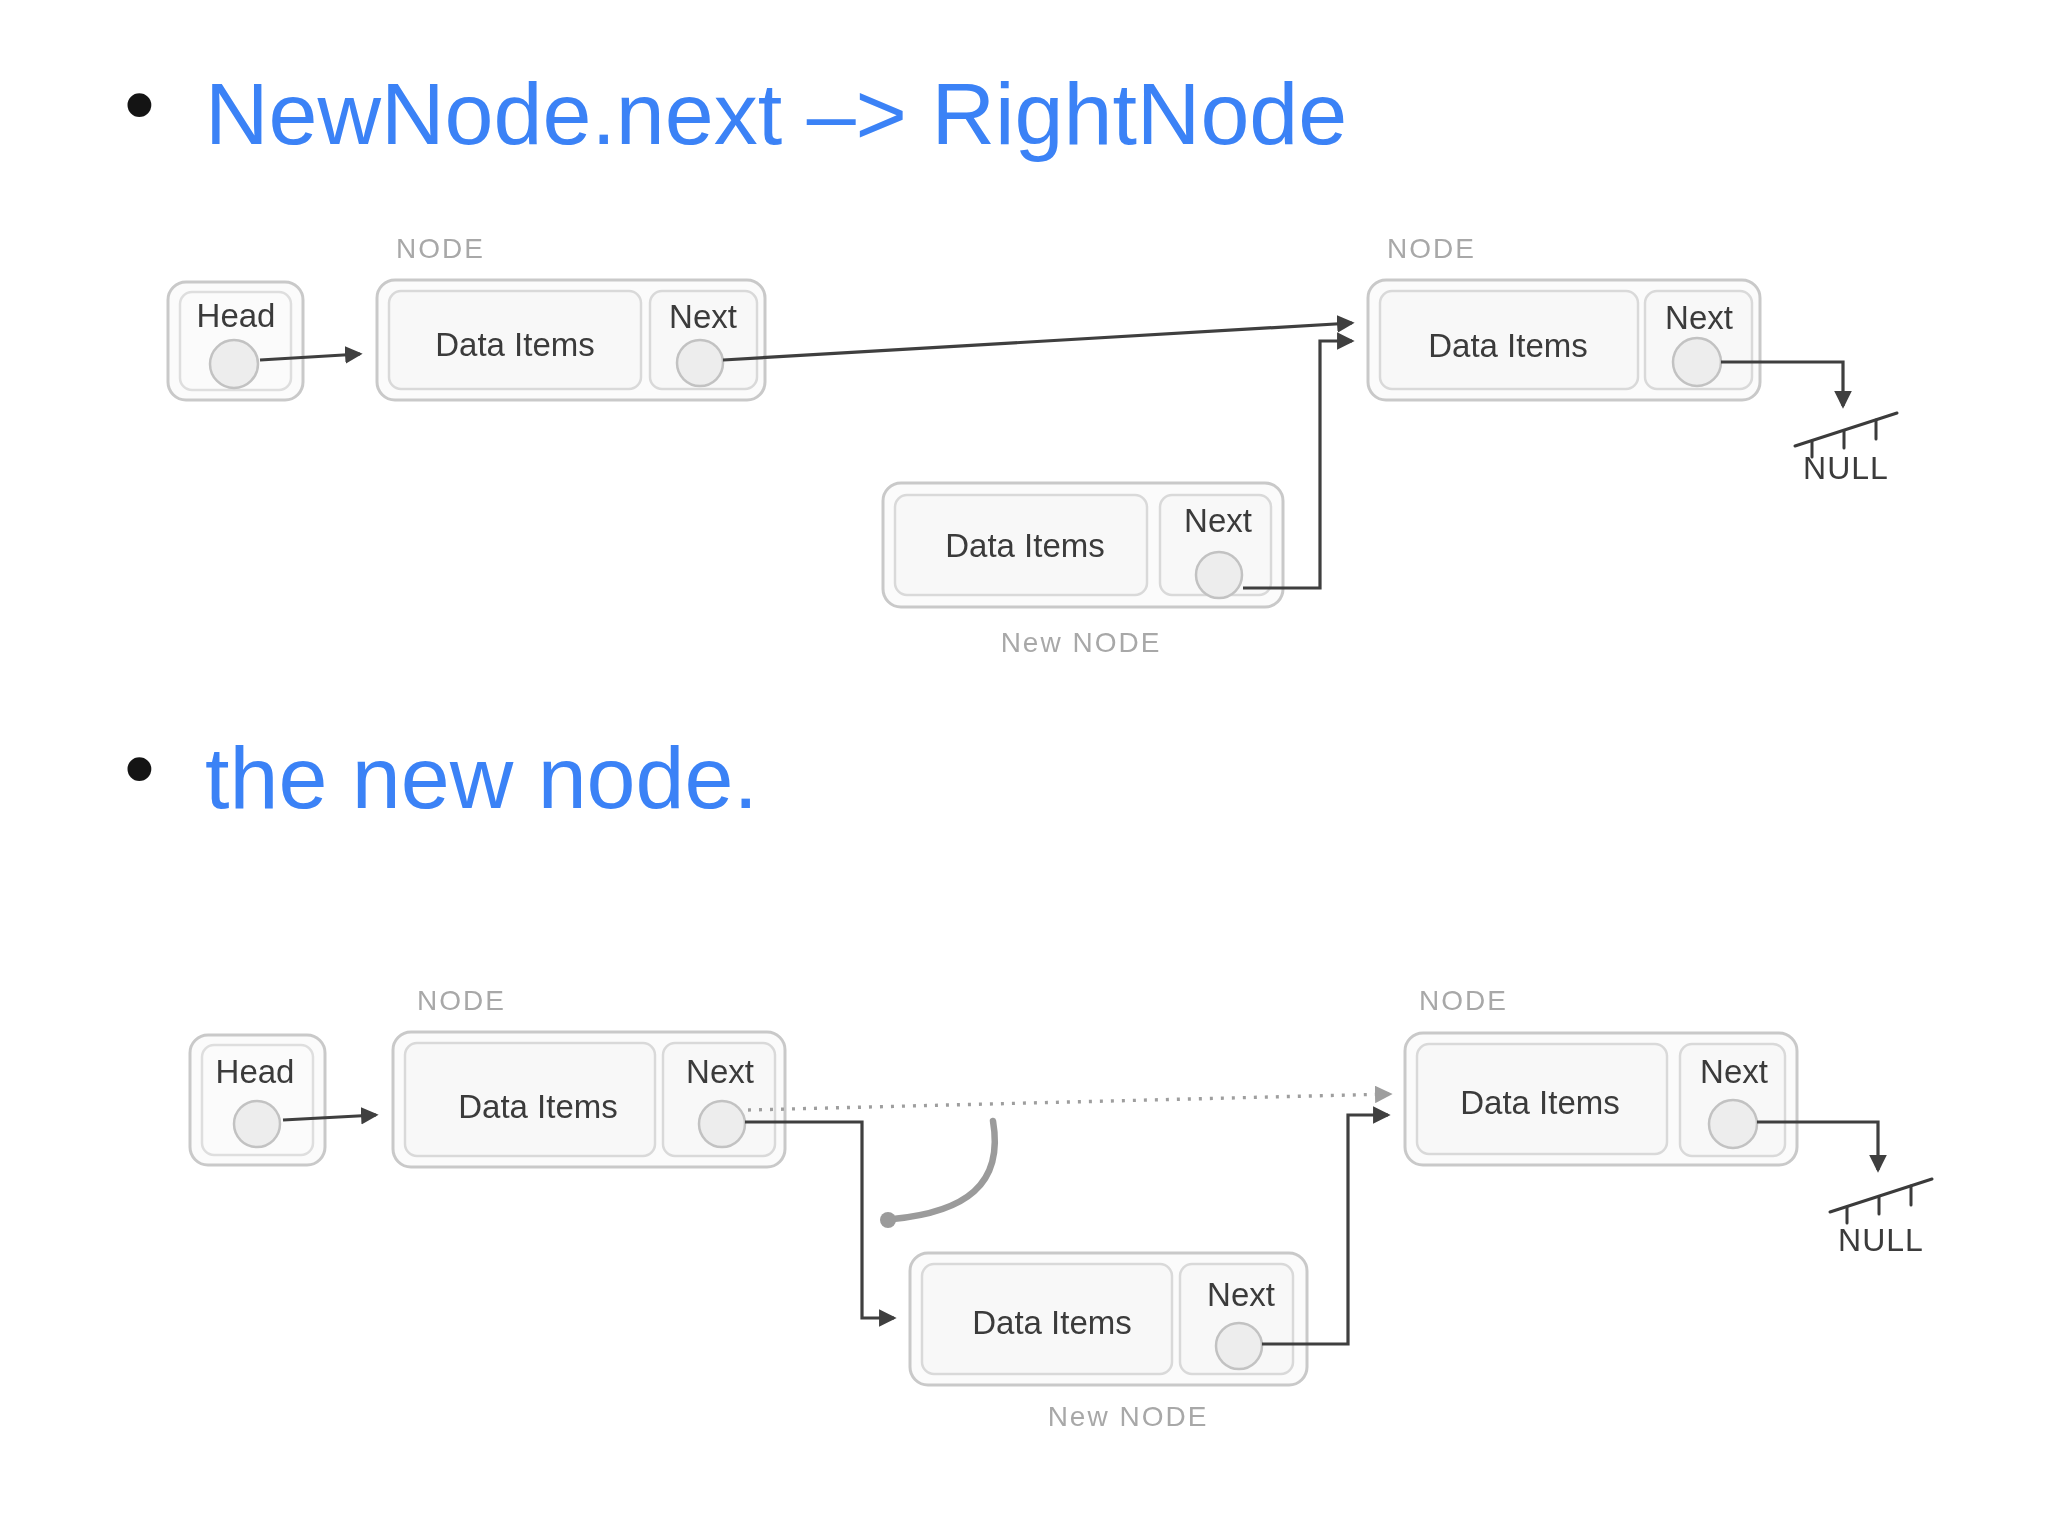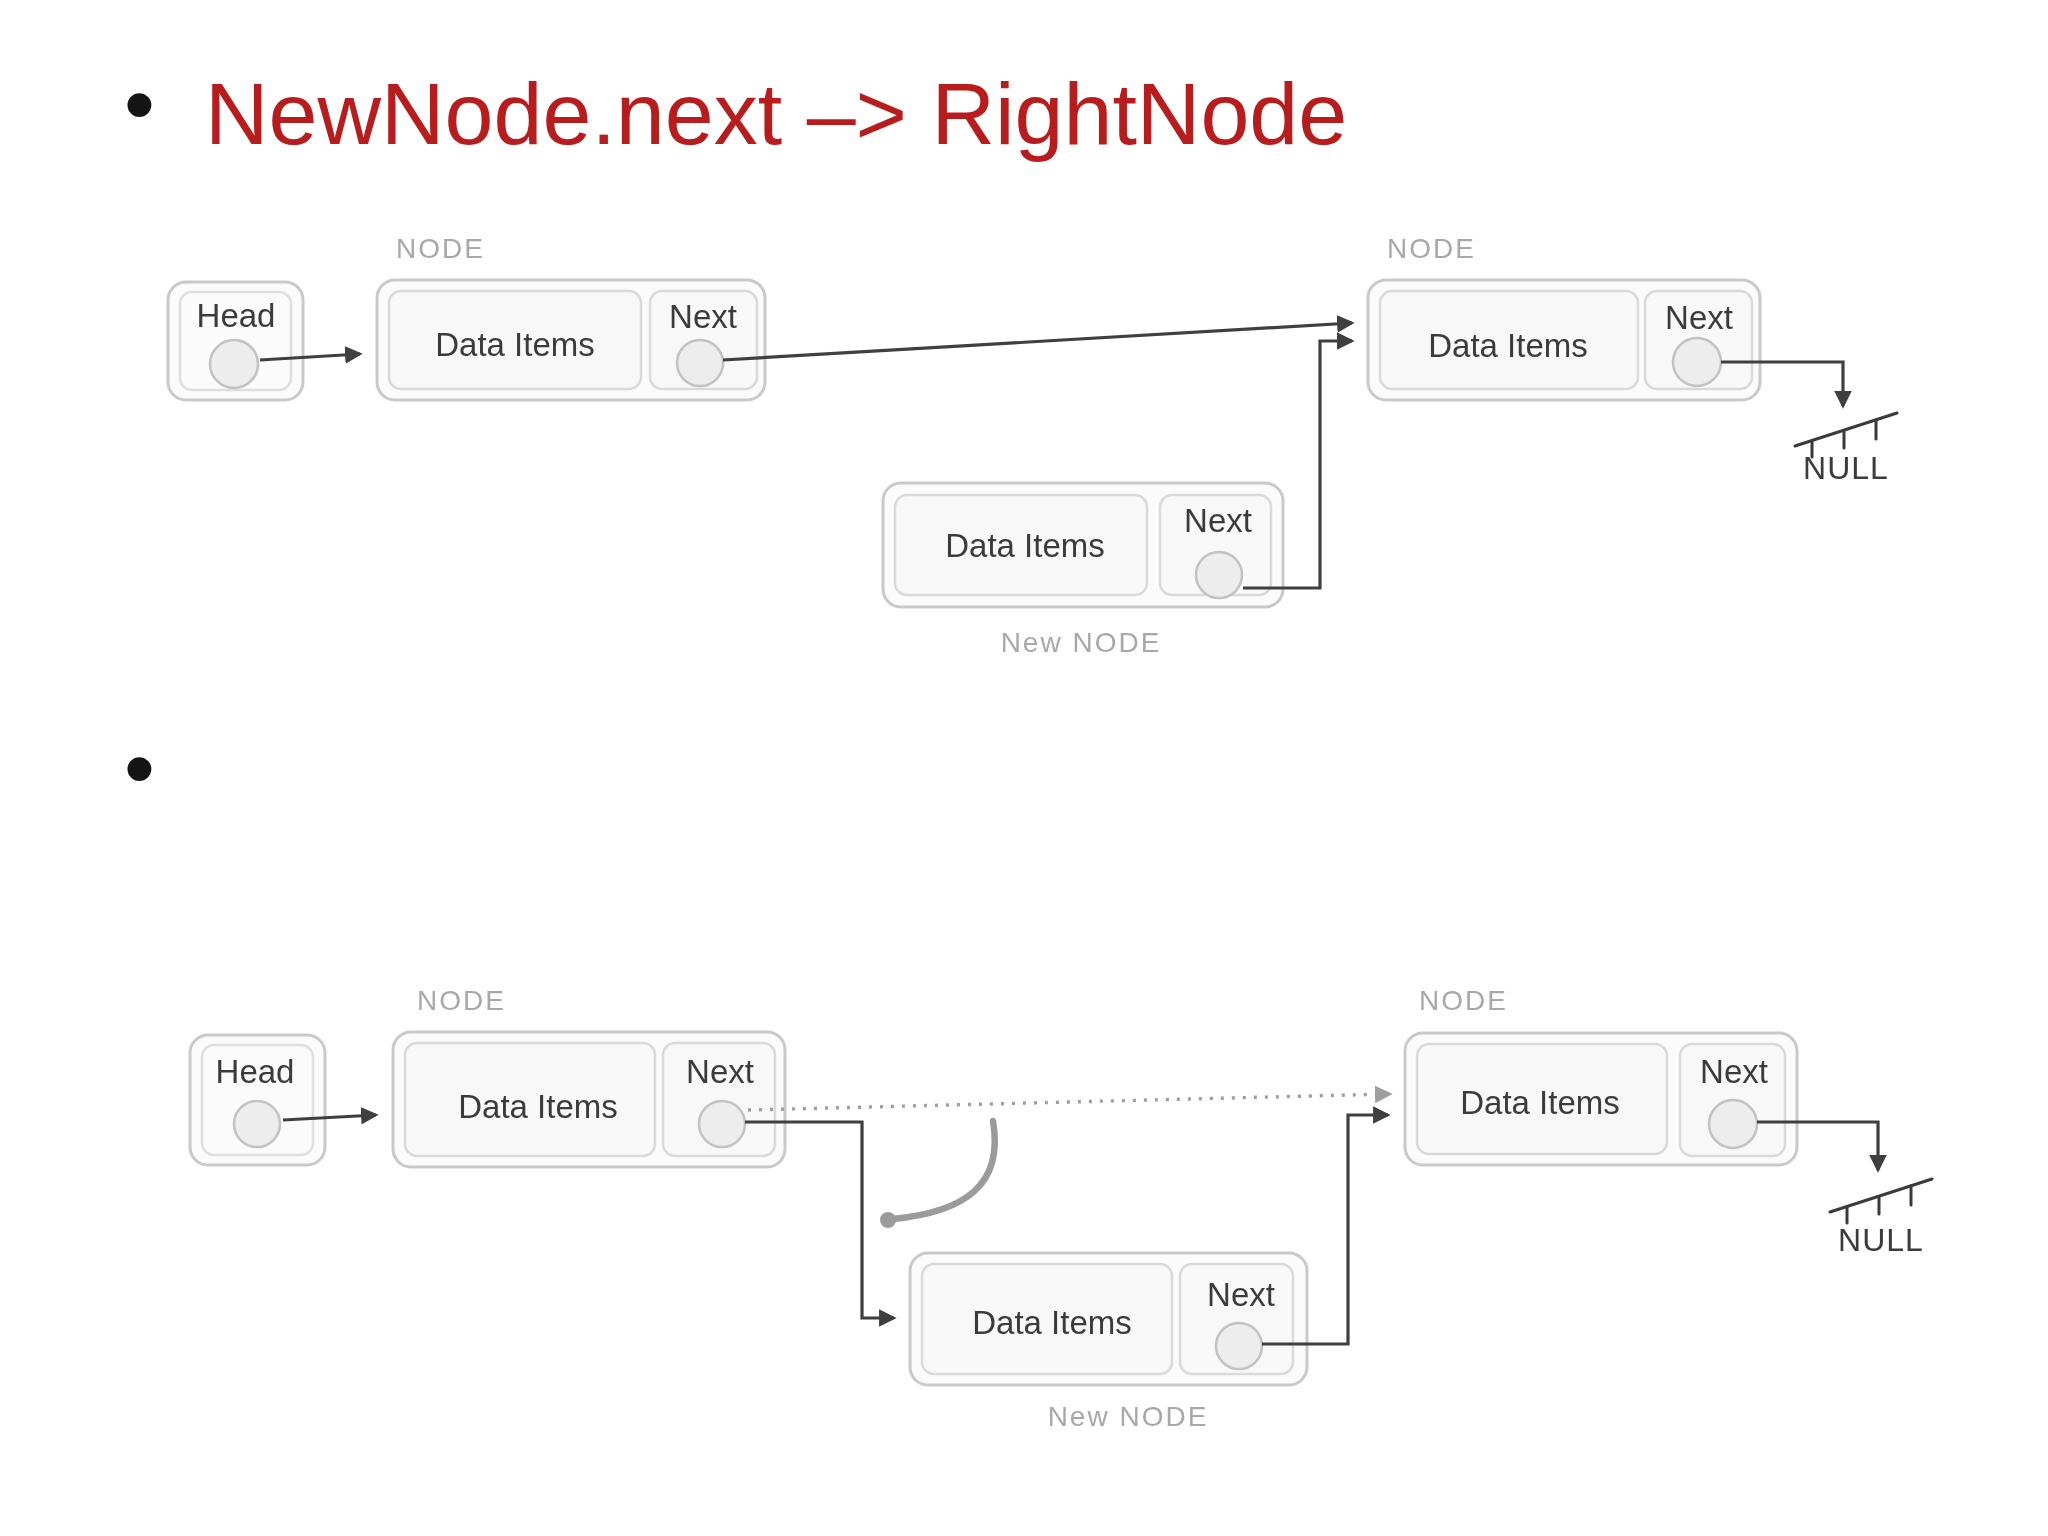--- a/index.html
+++ b/index.html
@@ -7,21 +7,21 @@
     position:relative; width:2048px; height:1536px;
     background:#ffffff; overflow:hidden;
     font-family:"Liberation Sans", sans-serif;
   }
   .bullet-item { position:absolute; left:124px; display:flex; align-items:flex-start; }
   .bullet-item .dot {
     font-size:88px; line-height:112px; width:81px; flex:0 0 81px;
     color:#141414; position:relative; top:-10px;
   }
   .btext {
-    font-size:88px; line-height:112px; color:#b91c1c;
+    font-size:88px; line-height:112px; color:#3b82f6;
     white-space:nowrap; letter-spacing:0px;
   }
   #bullet1 { top:58px; }
   #bullet2 { top:722px; }
   svg.diagram-layer { position:absolute; left:0; top:0; }
   text { font-family:"Liberation Sans", sans-serif; }
   .node-title { font-size:28px; fill:#a8a8a8; letter-spacing:2px; }
   .cell-label { font-size:33px; fill:#3b3b3b; }
   .null-label { font-size:32px; fill:#3b3b3b; letter-spacing:1px; }
   .outer-box  { fill:#fbfbfb; stroke:#c9c9c9; stroke-width:3; }
@@ -41,20 +41,21 @@
   <div class="bullet-item" id="bullet1">
     <span class="dot">•</span>
     <div class="btext">
       <div>NewNode.next –&gt; RightNode</div>
     </div>
   </div>
 
   <div class="bullet-item" id="bullet2">
     <span class="dot">•</span>
     <div class="btext">
+      <div>the new node.</div>
     </div>
   </div>
 
   <svg class="diagram-layer" width="2048" height="1536" viewBox="0 0 2048 1536">
     <defs>
       <marker id="ah" viewBox="0 0 10 10" refX="8.5" refY="5" markerWidth="5.5" markerHeight="5.5" orient="auto-start-reverse">
         <path d="M0,0 L10,5 L0,10 z" fill="#3f3f3f"></path>
       </marker>
       <marker id="ahg" viewBox="0 0 10 10" refX="8.5" refY="5" markerWidth="5.2" markerHeight="5.2" orient="auto-start-reverse">
         <path d="M0,0 L10,5 L0,10 z" fill="#9e9e9e"></path>

